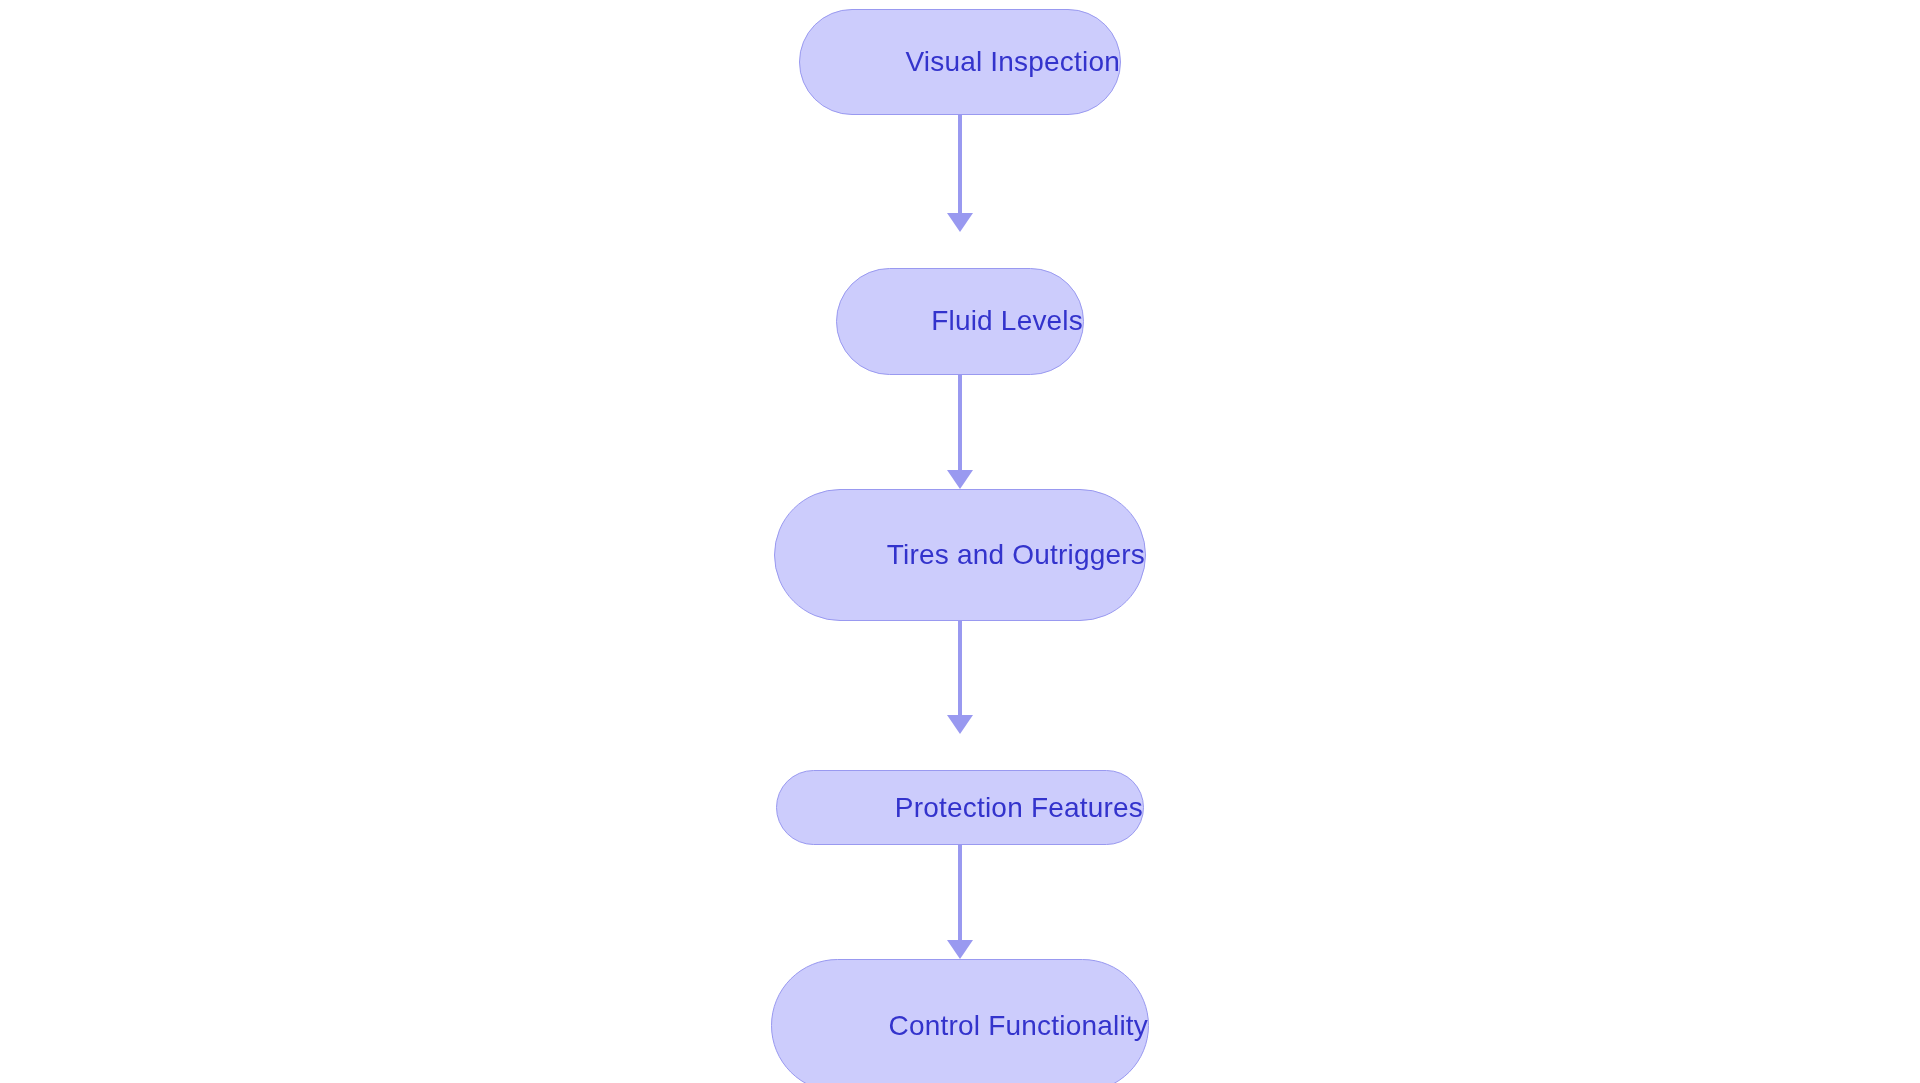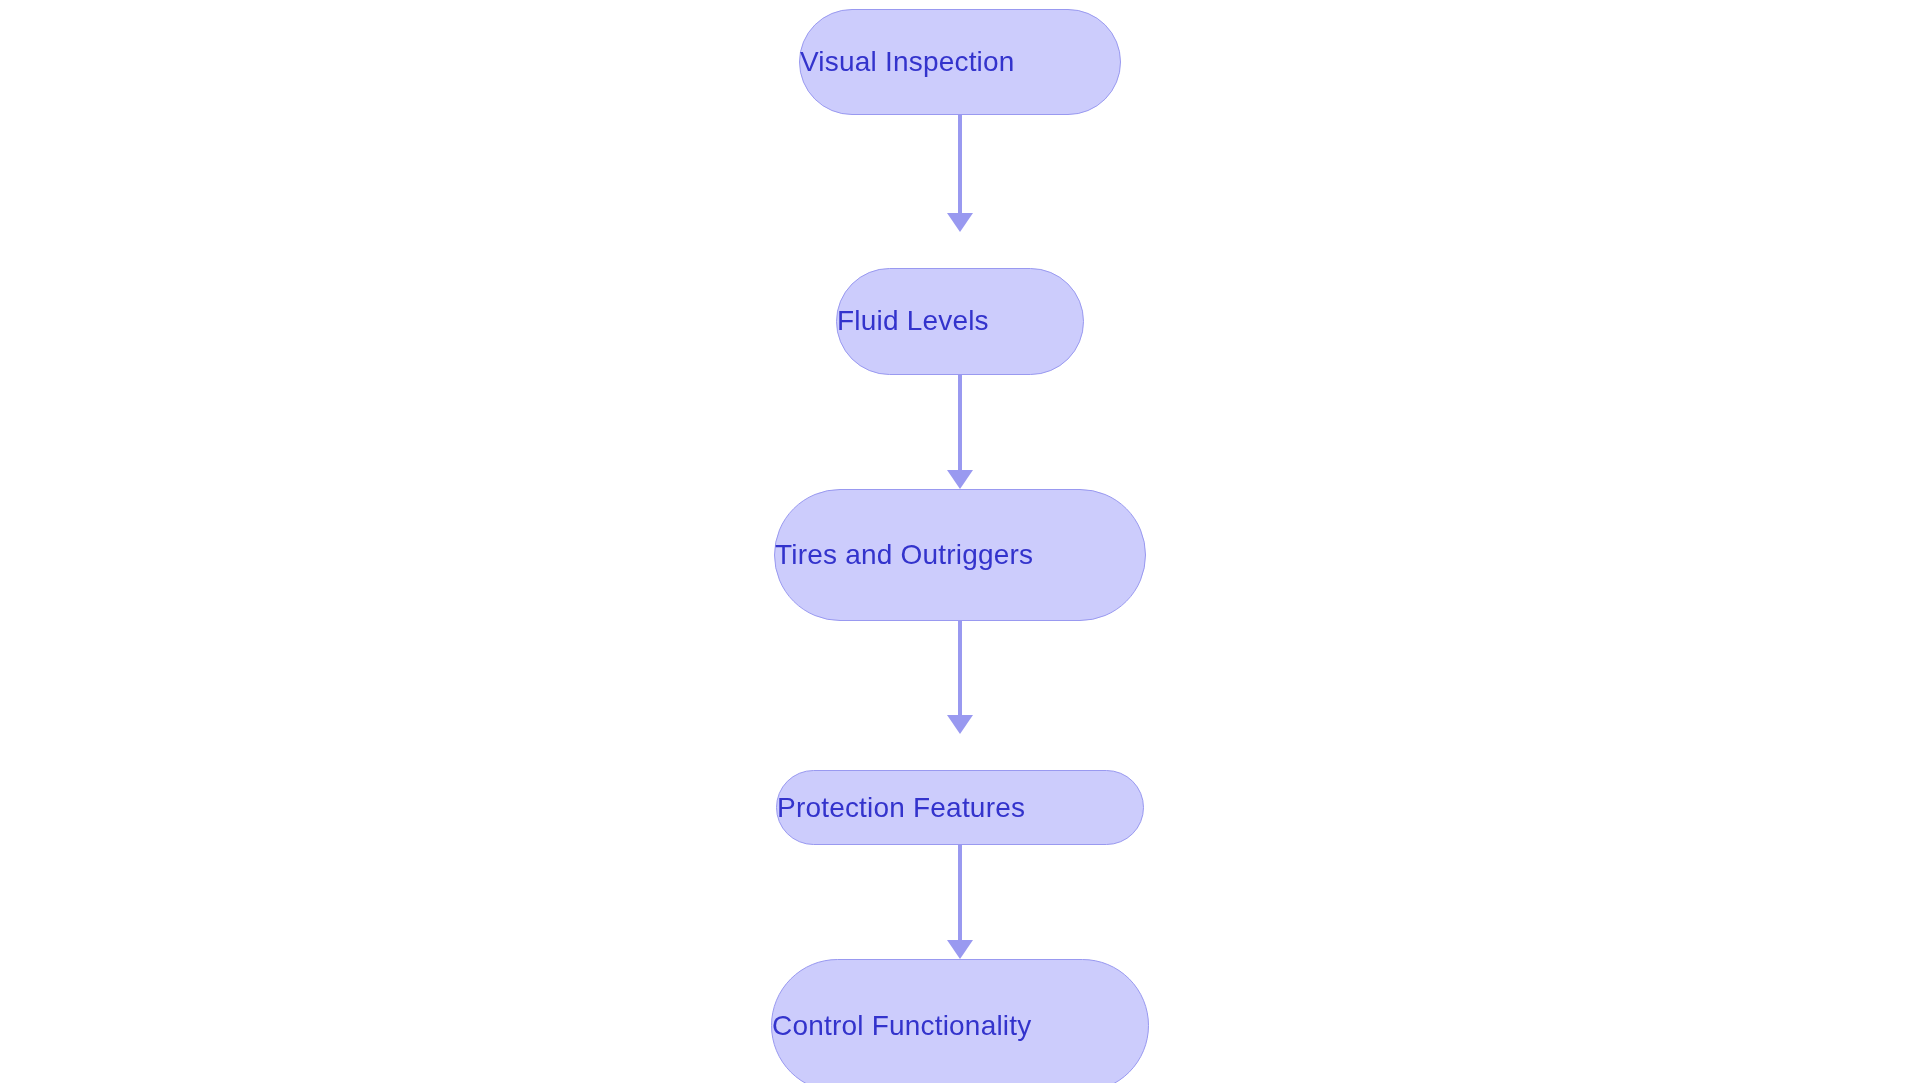--- a/index.html
+++ b/index.html
@@ -35,21 +35,21 @@
   }
 
   .node {
     box-sizing: border-box;
     background: #ccccfc;
     border: 1.6px solid #9999f0;
     border-radius: 9999px;
     color: #3333cc;
     display: flex;
     align-items: center;
-    justify-content: flex-start;
+    justify-content: flex-end;
     text-align: center;
     white-space: nowrap;
     letter-spacing: 0.2px;
     user-select: none;
   }
 
   .node-label {
     color: #3333cc;
     font-size: 28px;
     font-weight: 400;

